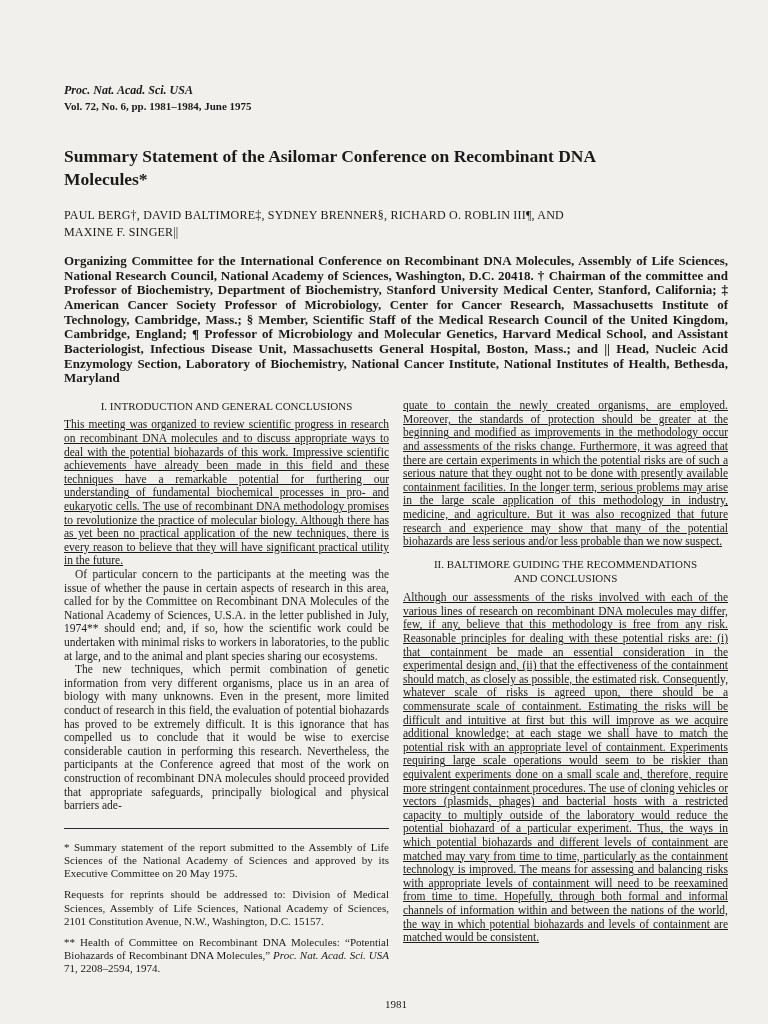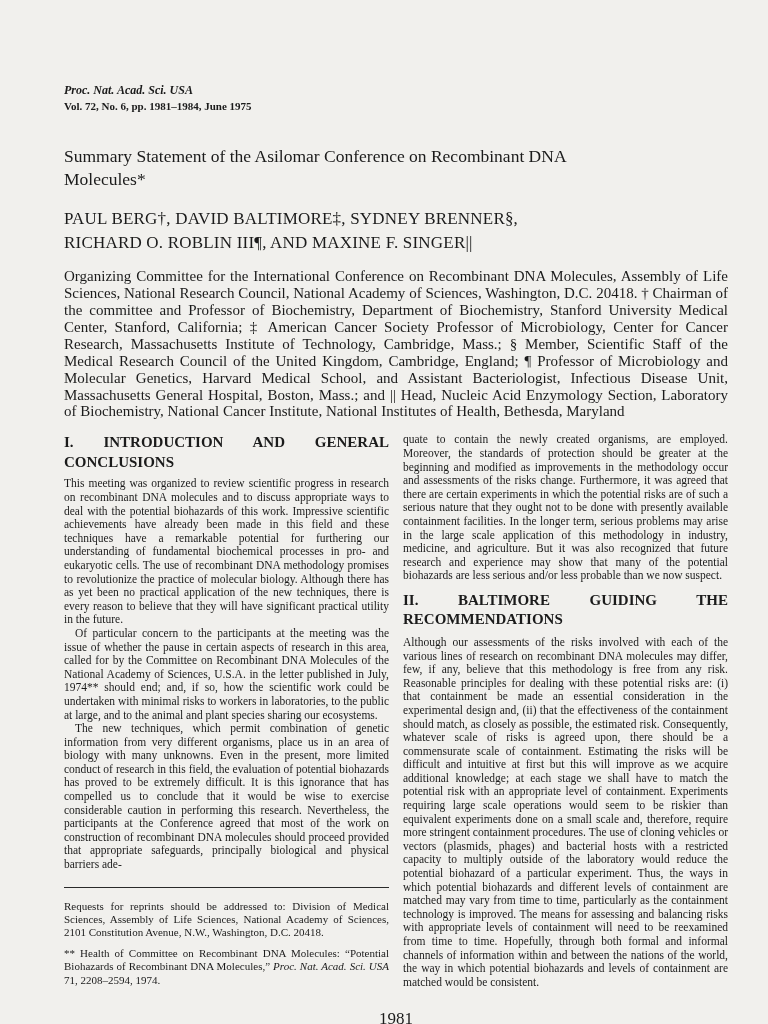--- a/index.html
+++ b/index.html
@@ -27,58 +27,61 @@
   }
   .journal-line2 {
     font-size: 11px;
     font-weight: bold;
     line-height: 1.3;
   }
   .article-title {
     margin-top: 32px;
     max-width: 565px;
     font-size: 17.5px;
-    font-weight: normal;
+    font-weight: bold;
     line-height: 1.3;
   }
   .authors {
     margin-top: 17px;
     max-width: 528px;
-    font-size: 17px;
+    font-size: 12px;
     line-height: 1.4;
     letter-spacing: 0.2px;
   }
   .affiliation {
     margin-top: 13px;
     width: 664px;
-    font-size: 15px;
+    font-size: 13px;
     line-height: 1.13;
     text-align: justify;
+    font-weight: bold;
   }
   .columns {
     display: flex;
     gap: 14px;
     margin-top: 13px;
   }
   .col {
     width: 325px;
     font-size: 11.5px;
     line-height: 13.6px;
     text-align: justify;
   }
   .col p {
     margin: 0;
     text-indent: 11px;
   }
   .col p.first {
     text-indent: 0;
+    text-decoration: underline;
   }
   .sec-heading {
-    font-weight: bold;
-    font-size: 15px;
+    text-align: center;
+    font-weight: normal;
+    font-size: 11px;
     line-height: 1.3;
     margin: 0 0 5px 0;
   }
   .sec-heading.second {
     margin: 8px 0 6px 0;
   }
   .fn-rule {
     border: none;
     border-top: 1.3px solid #2a2a2a;
     margin: 15px 0 12px 0;
@@ -89,21 +92,21 @@
     line-height: 13.2px;
     text-align: justify;
     margin: 0 0 8px 0 !important;
     text-indent: 0 !important;
   }
   .footnote .jrnl { font-style: italic; }
   .footnote .vol { font-weight: normal; }
   .page-number {
     text-align: center;
     width: 664px;
-    font-size: 17px;
+    font-size: 11px;
     margin-top: 14px;
   }
 </style>
 </head>
 <body>
 
 <div class="page">
 
   <div>
     <div class="journal-line1">Proc. Nat. Acad. Sci. USA</div>
@@ -119,28 +122,30 @@
   <div class="columns">
 
     <div class="col">
       <div class="sec-heading">I. INTRODUCTION AND GENERAL CONCLUSIONS</div>
       <p class="first">This meeting was organized to review scientific progress in research on recombinant DNA molecules and to discuss appropriate ways to deal with the potential biohazards of this work. Impressive scientific achievements have already been made in this field and these techniques have a remarkable potential for furthering our understanding of fundamental biochemical processes in pro- and eukaryotic cells. The use of recombinant DNA methodology promises to revolutionize the practice of molecular biology. Although there has as yet been no practical application of the new techniques, there is every reason to believe that they will have significant practical utility in the future.</p>
       <p>Of particular concern to the participants at the meeting was the issue of whether the pause in certain aspects of research in this area, called for by the Committee on Recombinant DNA Molecules of the National Academy of Sciences, U.S.A. in the letter published in July, 1974** should end; and, if so, how the scientific work could be undertaken with minimal risks to workers in laboratories, to the public at large, and to the animal and plant species sharing our ecosystems.</p>
       <p>The new techniques, which permit combination of genetic information from very different organisms, place us in an area of biology with many unknowns. Even in the present, more limited conduct of research in this field, the evaluation of potential biohazards has proved to be extremely difficult. It is this ignorance that has compelled us to conclude that it would be wise to exercise considerable caution in performing this research. Nevertheless, the participants at the Conference agreed that most of the work on construction of recombinant DNA molecules should proceed provided that appropriate safeguards, principally biological and physical barriers ade-</p>
 
       <hr class="fn-rule">
 
-      <p class="footnote">Requests for reprints should be addressed to: Division of Medical Sciences, Assembly of Life Sciences, National Academy of Sciences, 2101 Constitution Avenue, N.W., Washington, D.C. 20418.</p>
+      <p class="footnote">* Summary statement of the report submitted to the Assembly of Life Sciences of the National Academy of Sciences and approved by its Executive Committee on 20 May 1975.</p>
+      <p class="footnote">Requests for reprints should be addressed to: Division of Medical Sciences, Assembly of Life Sciences, National Academy of Sciences, 2101 Constitution Avenue, N.W., Washington, D.C. 15157.</p>
       <p class="footnote"><span>** Health of Committee on Recombinant DNA Molecules: “Potential Biohazards of Recombinant DNA Molecules,” </span><span class="jrnl">Proc. Nat. Acad. Sci. USA</span><span class="vol"> 71</span><span>, 2208–2594, 1974.</span></p>
     </div>
 
     <div class="col">
       <p class="first">quate to contain the newly created organisms, are employed. Moreover, the standards of protection should be greater at the beginning and modified as improvements in the methodology occur and assessments of the risks change. Furthermore, it was agreed that there are certain experiments in which the potential risks are of such a serious nature that they ought not to be done with presently available containment facilities. In the longer term, serious problems may arise in the large scale application of this methodology in industry, medicine, and agriculture. But it was also recognized that future research and experience may show that many of the potential biohazards are less serious and/or less probable than we now suspect.</p>
       <div class="sec-heading second">
         <div>II. BALTIMORE GUIDING THE RECOMMENDATIONS</div>
+        <div>AND CONCLUSIONS</div>
       </div>
       <p class="first">Although our assessments of the risks involved with each of the various lines of research on recombinant DNA molecules may differ, few, if any, believe that this methodology is free from any risk. Reasonable principles for dealing with these potential risks are: (i) that containment be made an essential consideration in the experimental design and, (ii) that the effectiveness of the containment should match, as closely as possible, the estimated risk. Consequently, whatever scale of risks is agreed upon, there should be a commensurate scale of containment. Estimating the risks will be difficult and intuitive at first but this will improve as we acquire additional knowledge; at each stage we shall have to match the potential risk with an appropriate level of containment. Experiments requiring large scale operations would seem to be riskier than equivalent experiments done on a small scale and, therefore, require more stringent containment procedures. The use of cloning vehicles or vectors (plasmids, phages) and bacterial hosts with a restricted capacity to multiply outside of the laboratory would reduce the potential biohazard of a particular experiment. Thus, the ways in which potential biohazards and different levels of containment are matched may vary from time to time, particularly as the containment technology is improved. The means for assessing and balancing risks with appropriate levels of containment will need to be reexamined from time to time. Hopefully, through both formal and informal channels of information within and between the nations of the world, the way in which potential biohazards and levels of containment are matched would be consistent.</p>
     </div>
 
   </div>
 
   <div class="page-number">1981</div>
 
 </div>
 

